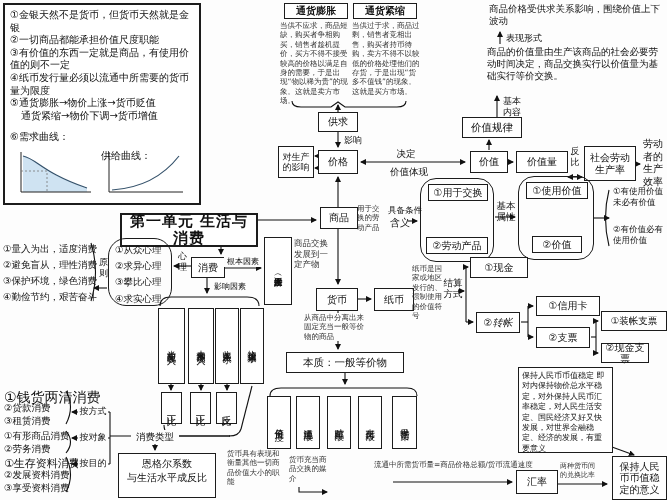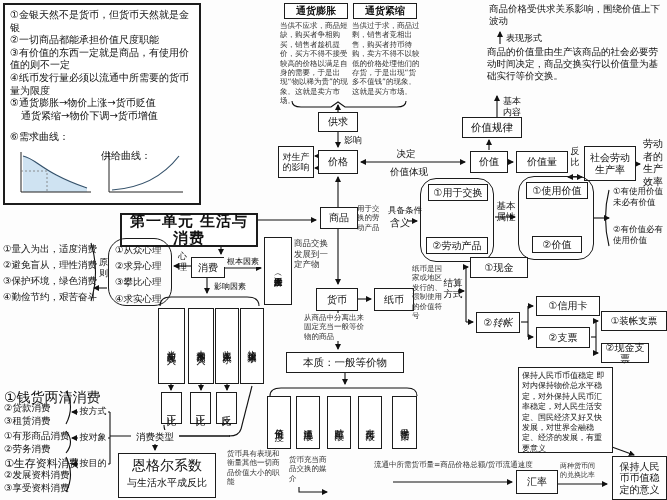--- a/index.html
+++ b/index.html
@@ -203,21 +203,21 @@
   <div class="c bx vert" style="left:158px;top:308px;width:27px;height:76px;font-size:9px;">当前支配收入</div>
   <div class="c bx vert" style="left:188px;top:308px;width:26px;height:76px;font-size:9px;">未来预期收入</div>
   <div class="c bx vert" style="left:215px;top:308px;width:24px;height:76px;font-size:9px;">收入差距大小</div>
   <div class="c bx vert" style="left:240px;top:308px;width:24px;height:76px;font-size:9px;">物价总体水平</div>
   <div class="c bx vert" style="left:161px;top:392px;width:21px;height:32px;">正比</div>
   <div class="c bx vert" style="left:190px;top:392px;width:21px;height:32px;">正比</div>
   <div class="c bx vert" style="left:216px;top:392px;width:21px;height:32px;">反比</div>
 
   <div class="c lbl" style="left:131px;top:430px;width:48px;height:14px;font-size:9.5px;line-height:14px;">消费类型</div>
   <div class="c bx" style="left:118px;top:453px;width:98px;height:45px;display:block;padding-top:4px;">
-    <div style="font-size:14px;">恩格尔系数</div>
+    <div style="font-size:10px;">恩格尔系数</div>
     <div style="font-size:10px;margin-top:3px;">与生活水平成反比</div>
   </div>
 
   <div class="c nowrap" style="left:4px;top:389px;font-size:14px;">①钱货两清消费</div>
   <div class="c nowrap" style="left:4px;top:402px;font-size:9.5px;">②贷款消费</div>
   <div class="c nowrap" style="left:4px;top:415px;font-size:9.5px;">③租赁消费</div>
   <div class="c lbl" style="left:78px;top:406px;width:30px;font-size:9px;">按方式</div>
   <div class="c nowrap" style="left:4px;top:430px;font-size:9.5px;">①有形商品消费</div>
   <div class="c nowrap" style="left:4px;top:443px;font-size:9.5px;">②劳务消费</div>
   <div class="c lbl" style="left:78px;top:432px;width:30px;font-size:9px;">按对象</div>

